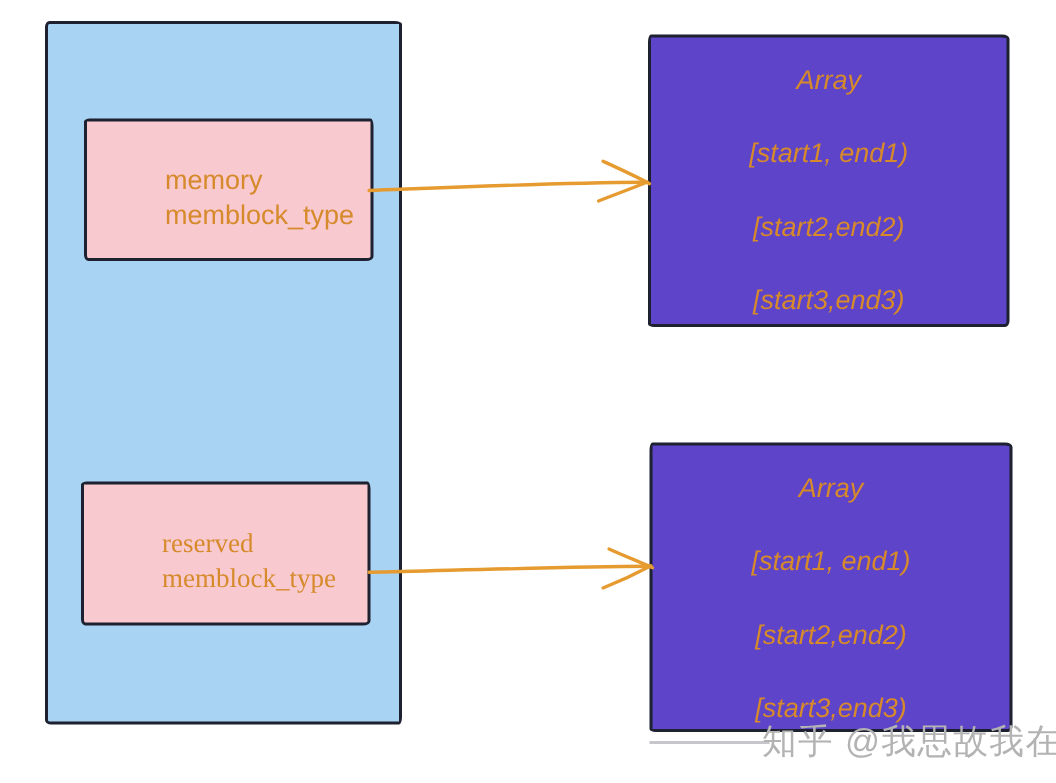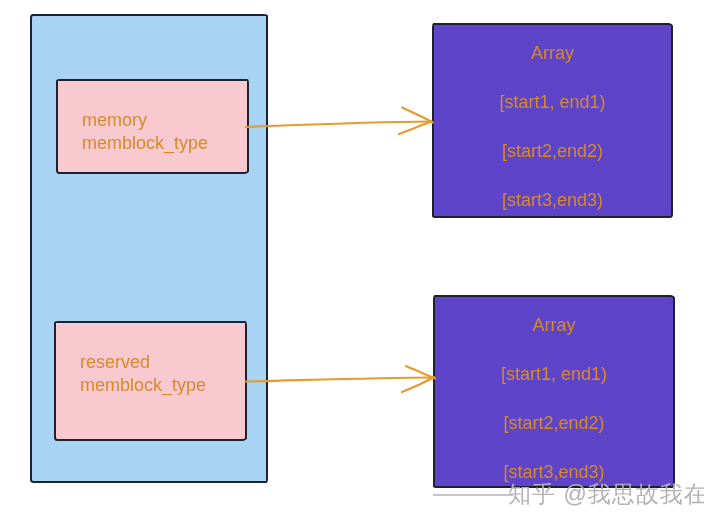--- a/index.html
+++ b/index.html
@@ -48,43 +48,45 @@
   .inner-box {
     position: absolute;
     width: 193px;
     background: var(--inner-fill);
     border: 2.5px solid var(--border-dark);
     border-radius: 4px 2px 5px 3px / 2px 5px 3px 4px;
     box-sizing: border-box;
     color: var(--label-orange);
     font-size: 18px;
     line-height: 23px;
-    padding: 28px 0 0 24px;
+    padding: 28px 0 0 52px;
   }
   .inner-box.memory {
     left: 24px;
     top: 63px;
     height: 95px;
   }
   .inner-box.reserved {
     left: 22px;
     top: 305px;
-    height: 120px;
+    height: 96px;
+    font-family: Liberation Serif, serif;
   }
 
   
   .array-box {
     position: absolute;
     background: var(--array-fill);
     border: 2.5px solid var(--border-dark);
     border-radius: 2px 5px 3px 4px / 5px 3px 4px 2px;
     box-sizing: border-box;
     color: var(--label-orange);
     text-align: center;
     font-size: 18px;
+    font-style: italic;
   }
   .array-box .array-title {
     margin-top: 17px;
     line-height: 22px;
   }
   .array-box .entry {
     margin-top: 27px;
     line-height: 22px;
   }
   .array-box.array1 {

